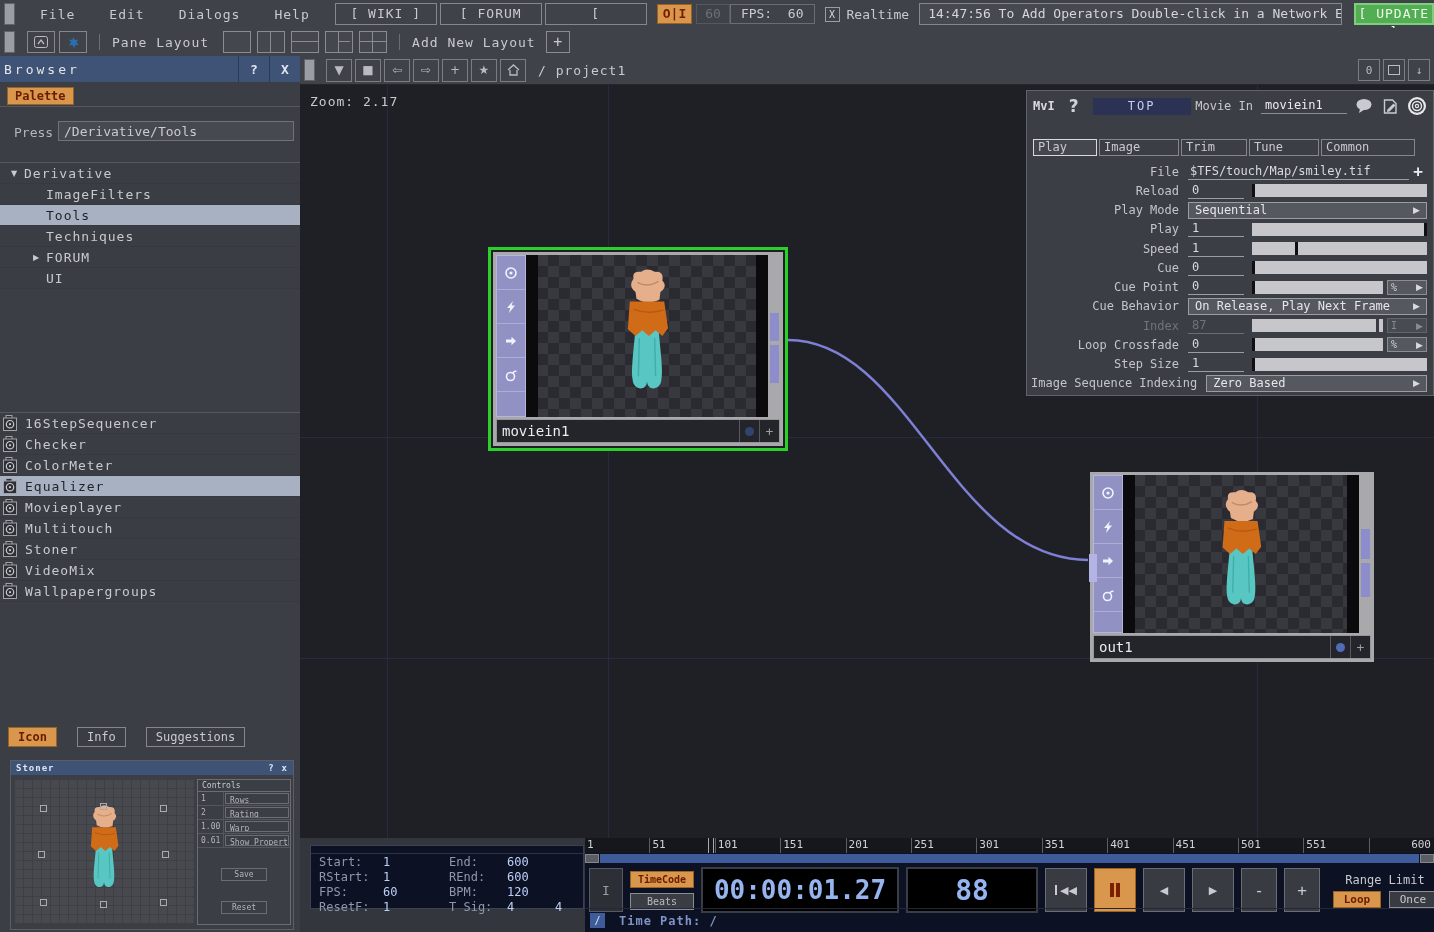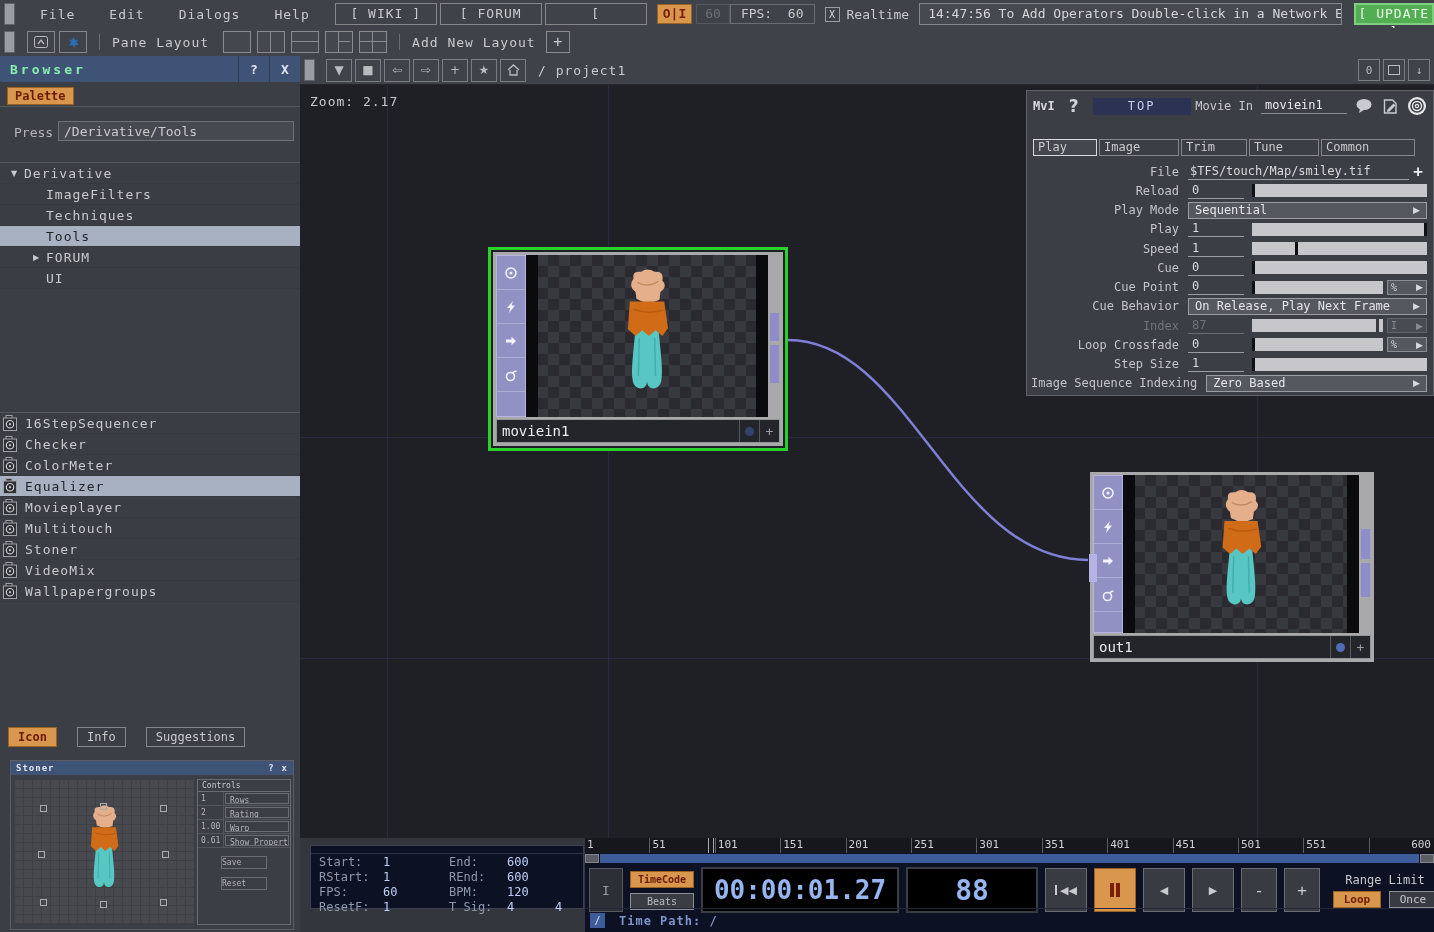--- a/index.html
+++ b/index.html
@@ -38,21 +38,21 @@
   .lay-v{left:12px;top:0;width:1px;height:100%;}
   .lay-h{left:0;top:9px;width:100%;height:1px;}
   .lay-hr{left:12px;top:9px;width:12px;height:1px;}
   .plus-btn{width:22px;height:20px;border:1px solid #8a8c90;margin-left:10px;display:flex;
             align-items:center;justify-content:center;font-size:15px;color:#c8cacd;}
 
   
   .browser{position:absolute;left:0;top:56px;width:300px;height:876px;background:#3b3e44;
            border-right:1px solid #1c1e22;}
   .b-title{position:absolute;left:0;top:0;width:100%;height:26px;background:#3f5377;display:flex;align-items:center;}
-  .b-title-text{font-weight:bold;letter-spacing:3px;color:#86efac;padding-left:10px;flex:1;}
+  .b-title-text{font-weight:normal;letter-spacing:3px;color:#e5e5e5;padding-left:4px;flex:1;}
   .b-tbtn{width:30px;height:26px;border-left:1px solid #2c3a57;display:flex;align-items:center;
           justify-content:center;font-weight:bold;color:#dfe5f0;}
   .palette-tab{position:absolute;left:7px;top:31px;background:#d8974c;border:1px solid #9a6322;
                color:#6b1c00;font-weight:bold;font-size:12px;padding:1px 7px;}
   .b-ctl{position:absolute;left:0;top:50px;width:100%;height:56px;border-top:1px solid #55585c;}
   .path-label{position:absolute;left:14px;top:18px;color:#b4b6ba;}
   .path-input{position:absolute;left:58px;top:14px;width:224px;height:18px;background:#46494f;
               border:1px solid #6f7278;color:#c9cbce;font:inherit;padding:0 5px;}
   .b-tree{position:absolute;left:0;top:106px;width:100%;border-top:1px solid #55585c;}
   .tree-row{height:20px;display:flex;align-items:center;background:#3a3d43;border-bottom:1px solid #36393e;}
@@ -81,21 +81,21 @@
                             linear-gradient(90deg,#3d3f44 1px,transparent 1px);
            background-size:9px 9px;display:flex;align-items:center;justify-content:center;}
   .pv-handle{position:absolute;width:5px;height:5px;border:1px solid #a8abb0;}
   .pv-ctl{position:absolute;left:186px;top:18px;width:92px;height:144px;border:1px solid #6a6d72;
           background:#3b3e44;font-size:8px;}
   .pv-ctl-title{height:11px;line-height:11px;border-bottom:1px solid #6a6d72;padding-left:4px;color:#c8cacd;}
   .pv-row{display:flex;height:13px;border-bottom:1px solid #53565c;}
   .pv-val{width:22px;border-right:1px solid #53565c;padding:2px 0 0 3px;color:#b4b6ba;}
   .pv-lbl{flex:1;padding:2px 0 0 4px;color:#b4b6ba;border:1px solid #6a6d72;margin:1px;line-height:9px;
           white-space:nowrap;overflow:hidden;}
-  .pv-btn{width:44px;height:11px;border:1px solid #6a6d72;margin:8px auto 0;
+  .pv-btn{width:44px;height:11px;border:1px solid #6a6d72;margin:20px auto 0;text-align:center;
           line-height:11px;color:#b4b6ba;}
 
   
   .network{position:absolute;left:300px;top:56px;width:1134px;height:782px;background:#1e2026;overflow:hidden;}
   .net-toolbar{position:absolute;left:0;top:0;width:100%;height:28px;background:#3f4248;
                border-bottom:1px solid #24262a;display:flex;align-items:center;z-index:6;}
   .net-btn{width:24px;height:21px;border:1px solid #7a7d82;margin-left:3px;display:flex;
            align-items:center;justify-content:center;background:#3f4248;}
   .net-glyph{font-family:"DejaVu Sans",sans-serif;font-size:12px;color:#b9bbbf;}
   .crumb{margin-left:12px;letter-spacing:1px;color:#c8cacd;}
@@ -310,27 +310,27 @@
     </div>
     <div class="b-tree">
         <div class="tree-row" style="padding-left: 4px;">
           <span class="tree-arrow">▼</span>
           <span class="tree-label">Derivative</span>
         </div>
         <div class="tree-row" style="padding-left: 26px;">
           <span class="tree-arrow"></span>
           <span class="tree-label">ImageFilters</span>
         </div>
+        <div class="tree-row sel" style="padding-left: 26px;">
+          <span class="tree-arrow"></span>
+          <span class="tree-label">Tools</span>
+        </div>
         <div class="tree-row" style="padding-left: 26px;">
           <span class="tree-arrow"></span>
           <span class="tree-label">Techniques</span>
-        </div>
-        <div class="tree-row sel" style="padding-left: 26px;">
-          <span class="tree-arrow"></span>
-          <span class="tree-label">Tools</span>
         </div>
         <div class="tree-row" style="padding-left: 26px;">
           <span class="tree-arrow">▶</span>
           <span class="tree-label">FORUM</span>
         </div>
         <div class="tree-row" style="padding-left: 26px;">
           <span class="tree-arrow"></span>
           <span class="tree-label">UI</span>
         </div>
       </div>

